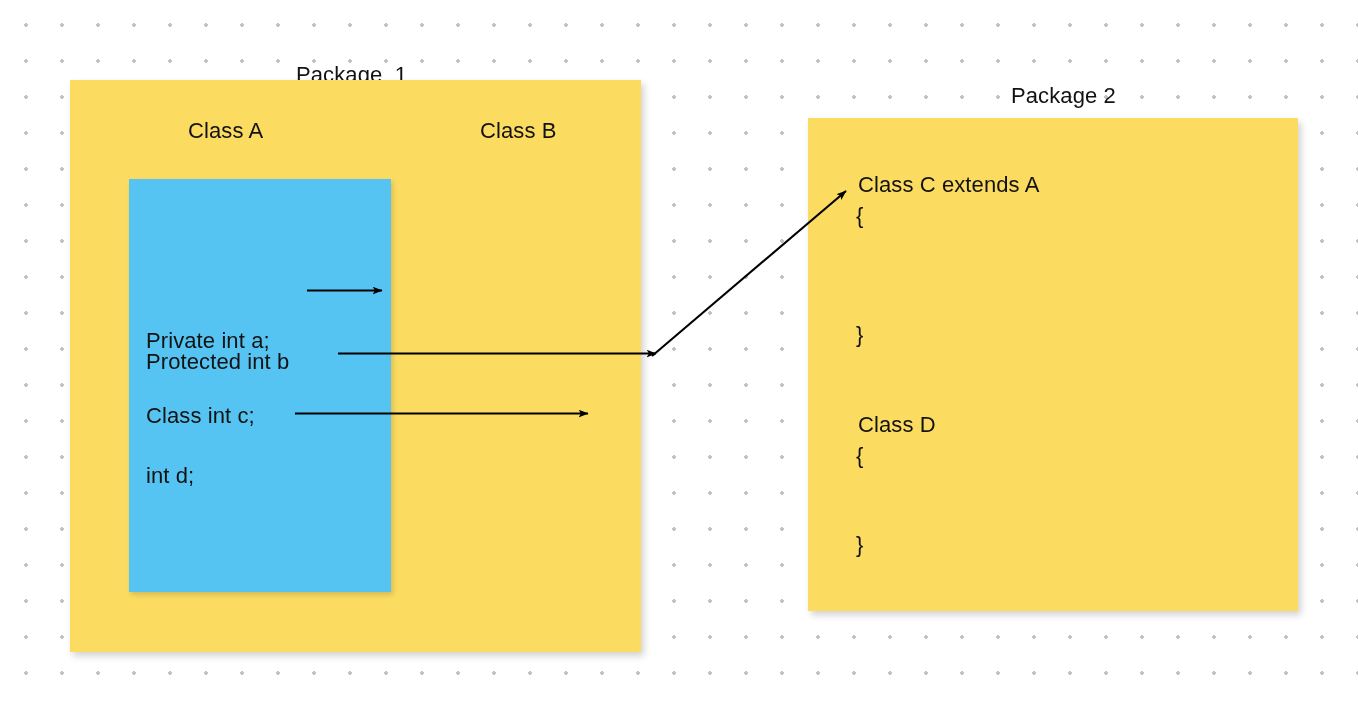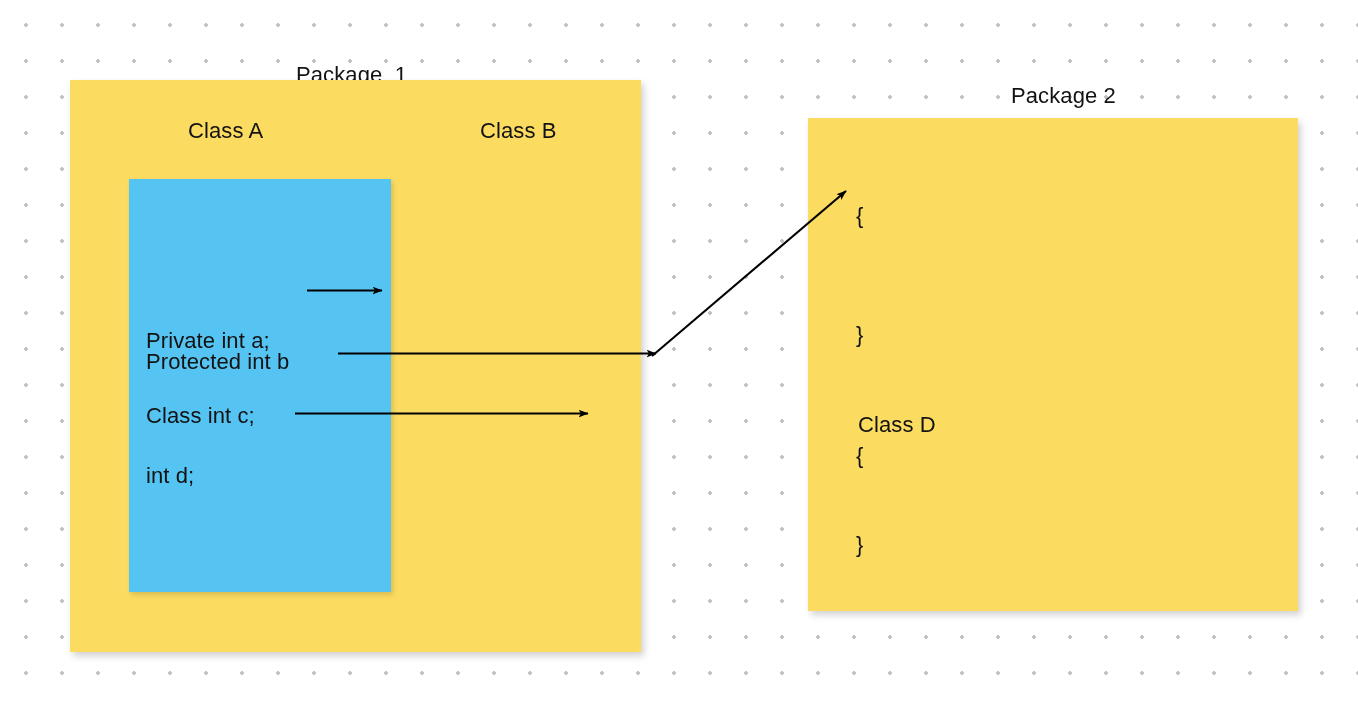--- a/index.html
+++ b/index.html
@@ -97,20 +97,21 @@
   <div class="label" id="member-b">Protected int b</div>
 
   <div class="label" id="member-c">Class int c;</div>
 
   <div class="label" id="member-d">int d;</div>
 
   <div class="label pkg-title" id="pkg2-title">Package 2</div>
 
   <div class="pkg-box" id="pkg2-box"></div>
 
+  <div class="label" id="classC-title">Class C extends A</div>
   <div class="label" id="classC-open">{</div>
   <div class="label" id="classC-close">}</div>
 
   <div class="label" id="classD-title">Class D</div>
   <div class="label" id="classD-open">{</div>
   <div class="label" id="classD-close">}</div>
 
   <svg id="arrows" viewBox="0 0 1358 706">
     <defs>
       <marker id="ah" markerWidth="11" markerHeight="11" refX="9.4" refY="4" orient="auto" markerUnits="userSpaceOnUse">

